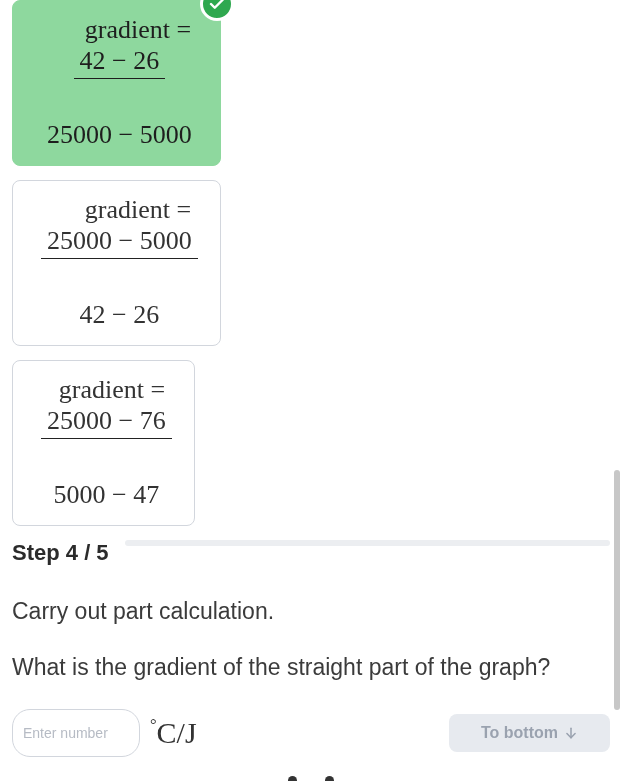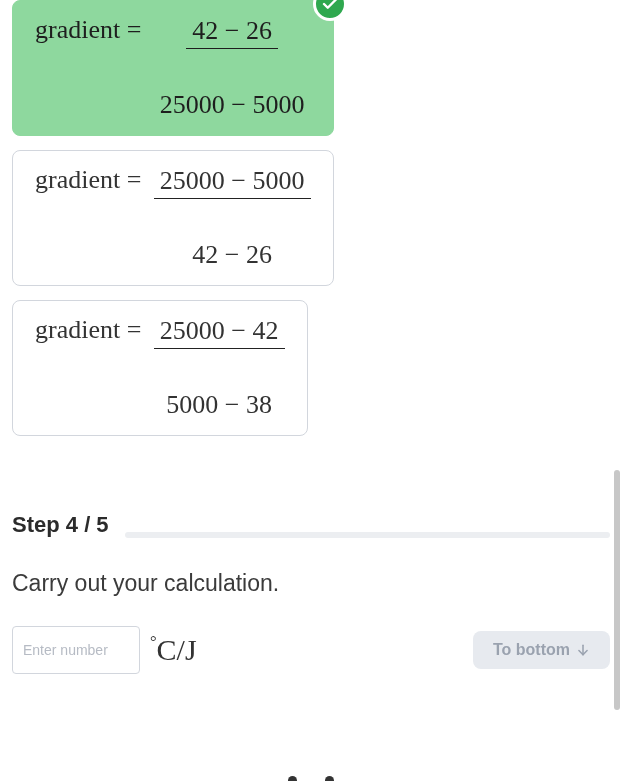--- a/index.html
+++ b/index.html
@@ -22,28 +22,29 @@
     position: absolute;
     right: 2px;
     top: 470px;
     width: 6px;
     height: 240px;
     background: #c7c7c7;
     border-radius: 3px;
   }
   .option {
     display: inline-flex;
-    align-items: flex-start;
+    align-items: flex-end;
     border: 1px solid #d2d6dd;
     border-radius: 8px;
     padding: 14px 22px;
     margin-bottom: 14px;
     font-size: 26px;
     color: #333;
     position: relative;
+    flex-direction: column;
   }
   .option.selected {
     background: #8ed89e;
     border-color: #8ed89e;
     color: #1e1e1e;
   }
   .check-badge {
     position: absolute;
     top: -14px;
     right: -14px;
@@ -71,23 +72,22 @@
   }
   .frac .num, .frac .den {
     padding: 0 6px;
     line-height: 1.25;
   }
   .frac .num { border-bottom: 1.6px solid #222; }
   .option.selected .frac .num { border-bottom-color: #1e1e1e; }
 
   .step-header {
     display: flex;
-    align-items: flex-end;
+    align-items: flex-start;
     gap: 16px;
-    margin-top: 62px;
     margin-bottom: 28px;
   }
   .step-label {
     font-family: -apple-system, BlinkMacSystemFont, 'Segoe UI', sans-serif;
     font-weight: 700;
     font-size: 22px;
     color: #2b2b2b;
     white-space: nowrap;
   }
   .step-bar {
@@ -113,41 +113,41 @@
   }
   .answer-left {
     display: flex;
     align-items: center;
     gap: 10px;
   }
   .num-input {
     width: 128px;
     height: 48px;
     border: 1px solid #d2d6dd;
-    border-radius: 4px;
+    border-radius: 18px;
     padding: 0 10px;
     font-family: -apple-system, BlinkMacSystemFont, 'Segoe UI', sans-serif;
     font-size: 14px;
     color: #333;
   }
   .num-input::placeholder { color: #b6bbc4; }
   .unit {
     font-family: Georgia, serif;
     font-size: 30px;
     color: #333;
   }
   .unit sup { font-size: 0.55em; vertical-align: super; position: relative; top: -2px; }
 
   .to-bottom {
     font-family: -apple-system, BlinkMacSystemFont, 'Segoe UI', sans-serif;
     background: #e7eaef;
     color: #9aa2af;
     border: none;
     border-radius: 8px;
-    padding: 10px 20px;
+    padding: 10px 32px;
     font-size: 16px;
     font-weight: 600;
     display: inline-flex;
     align-items: center;
     gap: 6px;
     cursor: pointer;
   }
   .to-bottom svg { width: 14px; height: 14px; }
 
   .bottom-peek {
@@ -189,31 +189,32 @@
     <span class="frac">
       <span class="num">25000 − 5000</span>
       <span class="den">42 − 26</span>
     </span>
   </div>
   <br>
 
   <div class="option">
     <span class="lhs">gradient = </span>
     <span class="frac">
-      <span class="num">25000 − 42</span>
-      <span class="den">5000 − 38</span>
+      <span class="num">25000 − 76</span>
+      <span class="den">5000 − 47</span>
     </span>
   </div>
 
   <div class="step-header">
     <span class="step-label">Step 4 / 5</span>
     <div class="step-bar"></div>
   </div>
 
-  <div class="prompt">Carry out your calculation.</div>
+  <div class="prompt">Carry out part calculation.</div>
+  <div class="prompt">What is the gradient of the straight part of the graph?</div>
 
   <div class="answer-row">
     <div class="answer-left">
       <input class="num-input" type="text" placeholder="Enter number" style="">
       <span class="unit"><sup>°</sup>C/J</span>
     </div>
     <button class="to-bottom">
       <span>To bottom</span>
       <svg viewBox="0 0 24 24" fill="none" stroke="#9aa2af" stroke-width="2.6" stroke-linecap="round" stroke-linejoin="round">
           <line x1="12" y1="4" x2="12" y2="20"></line>

